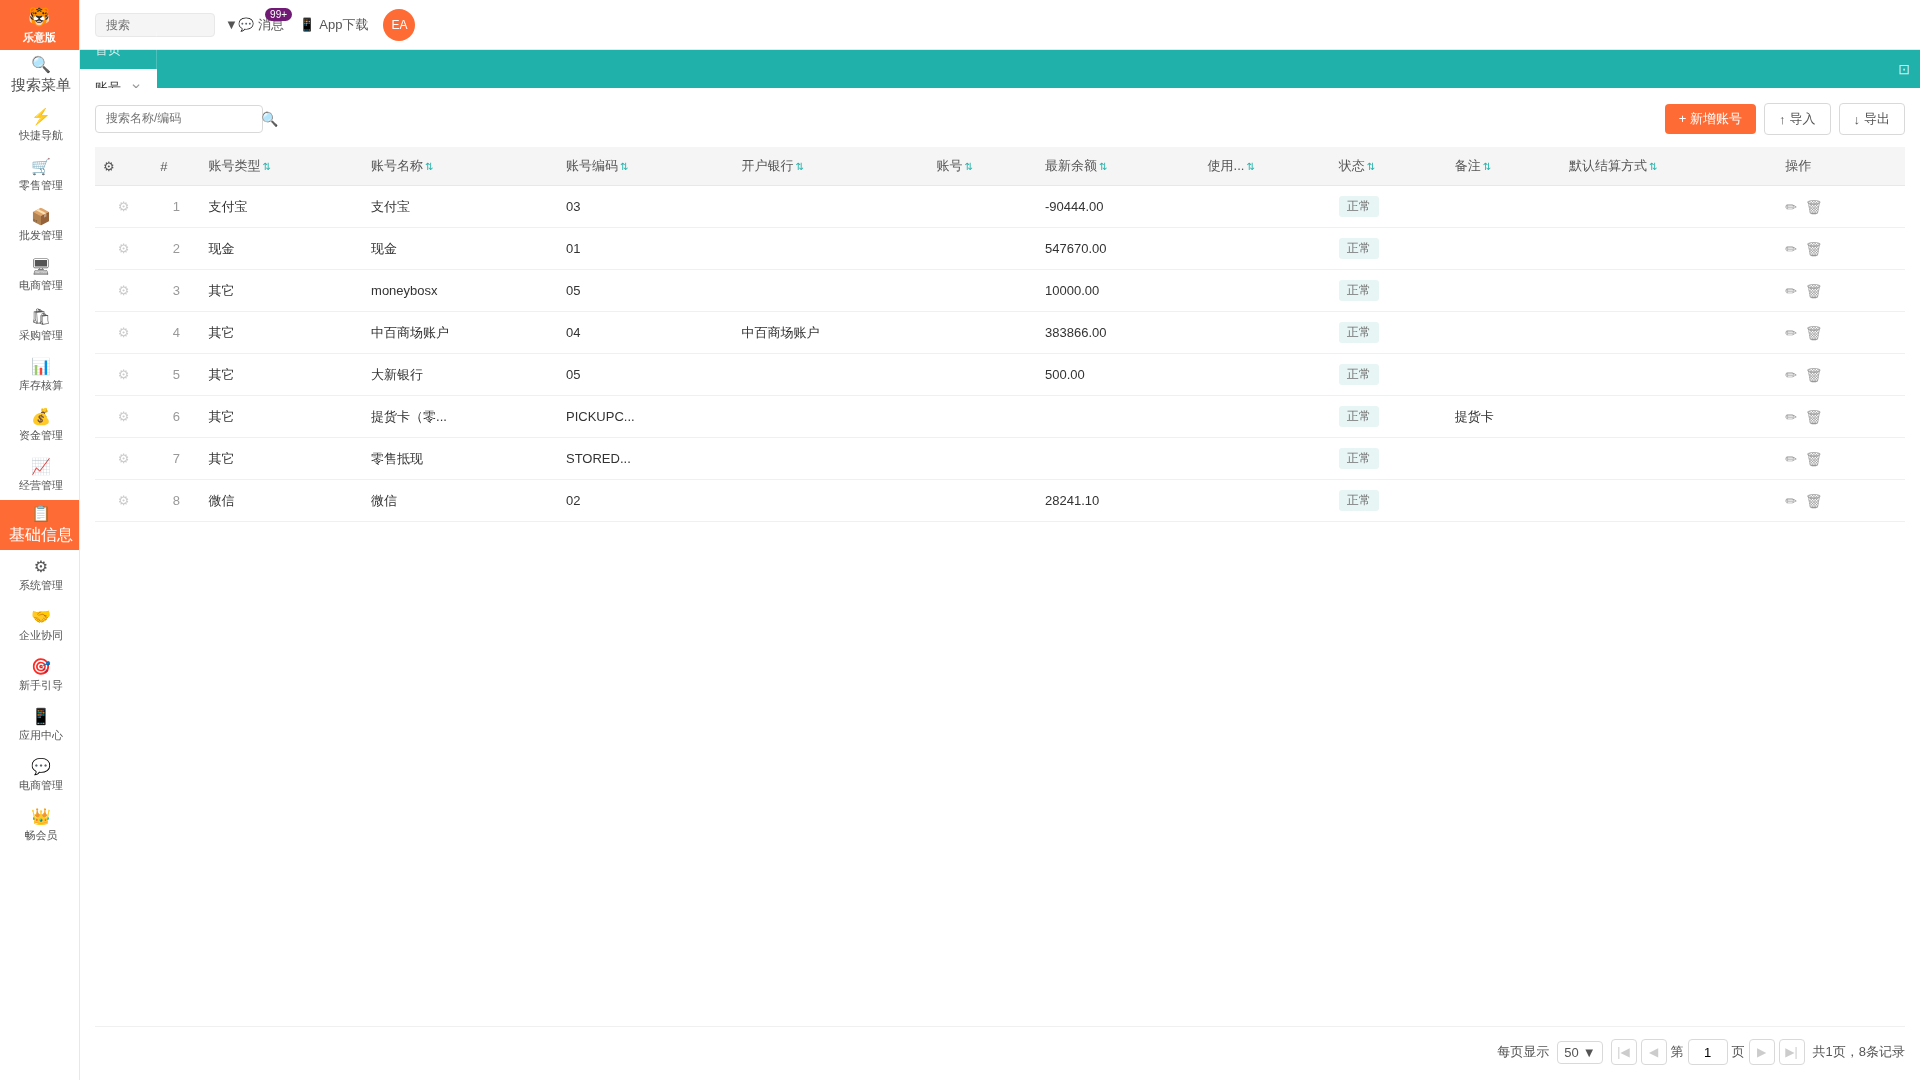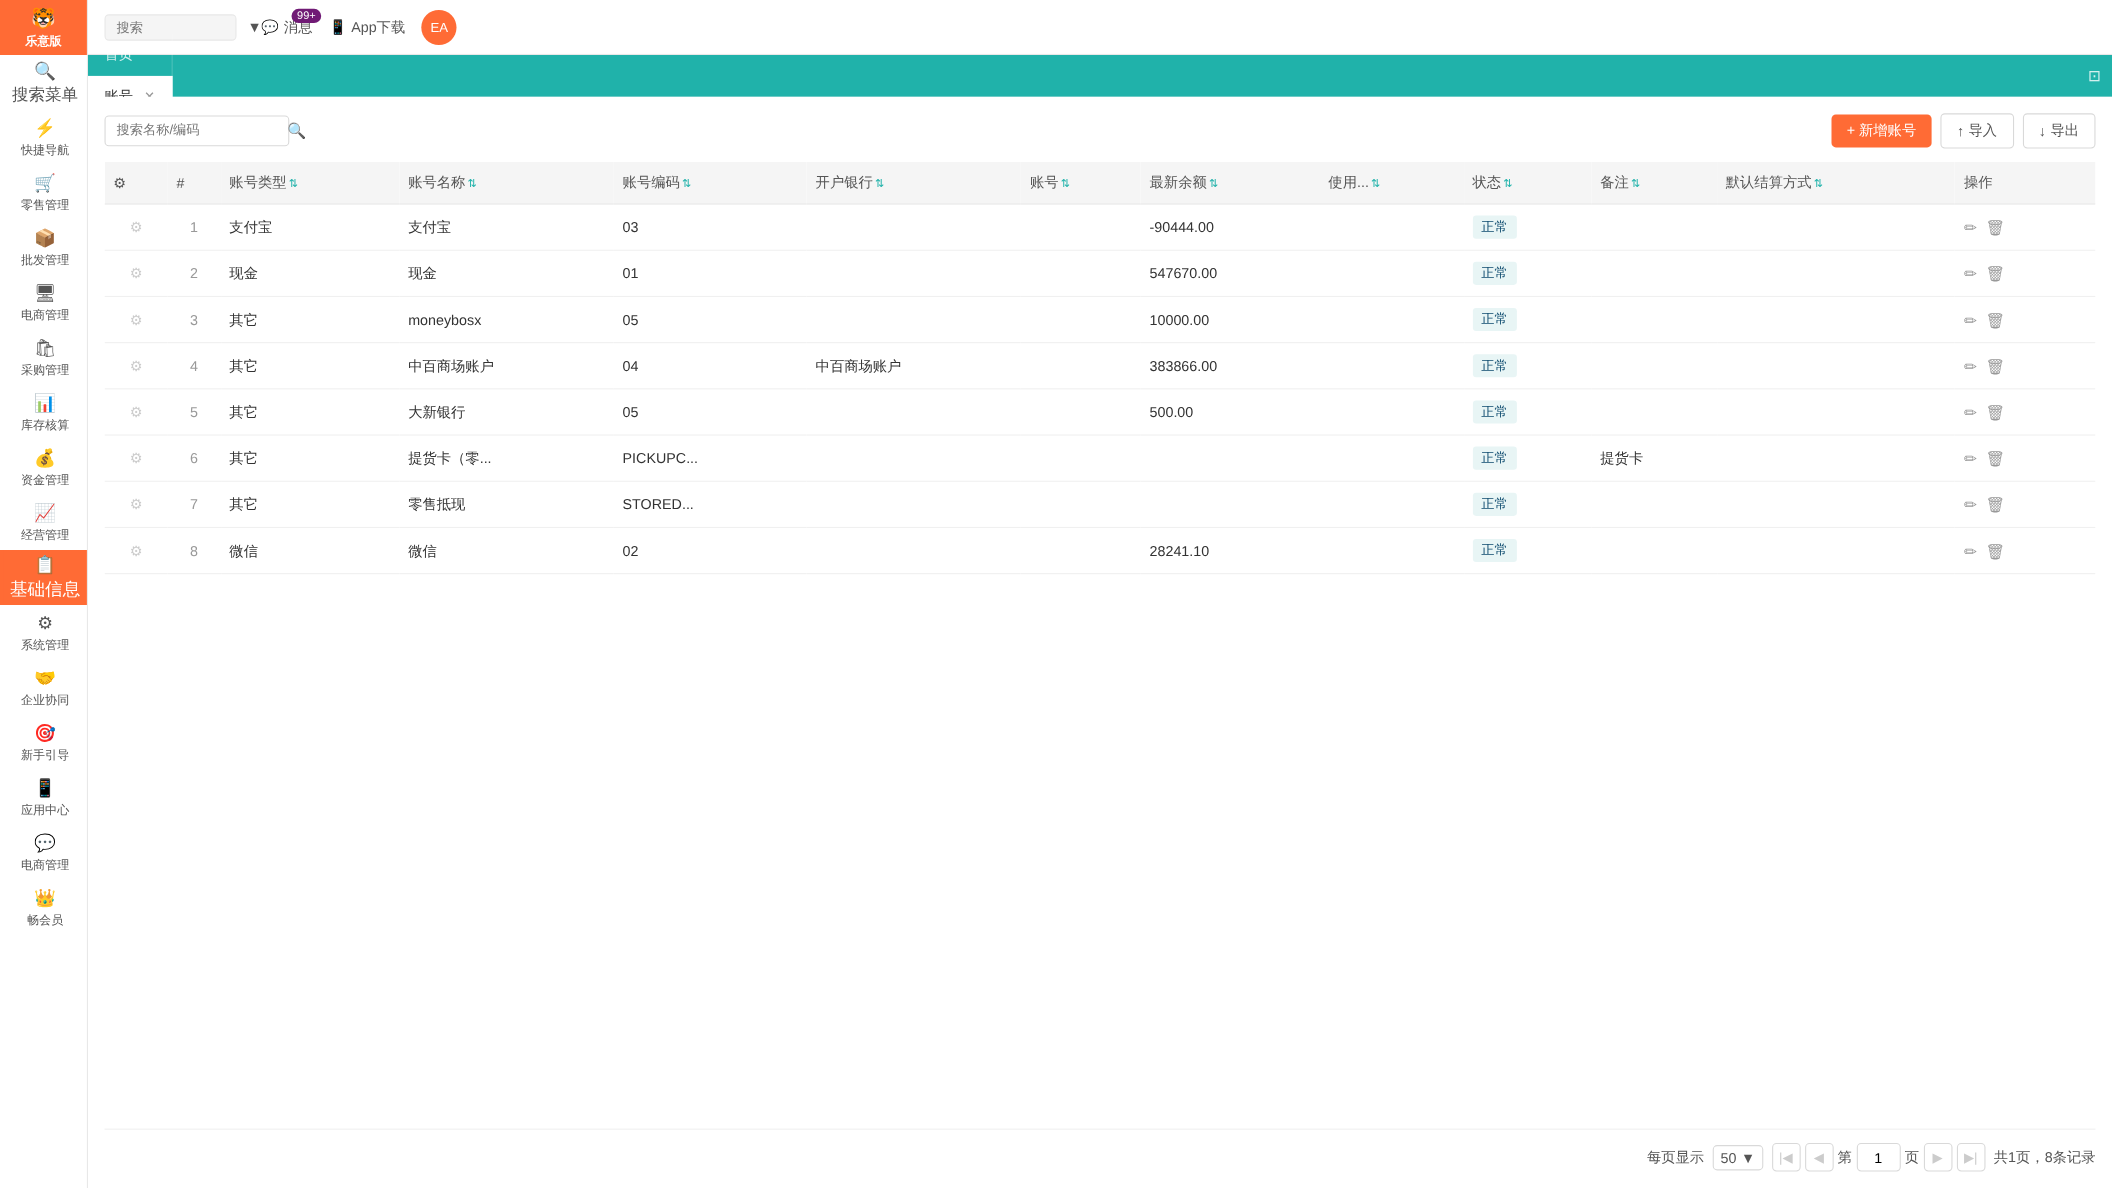--- a/index.html
+++ b/index.html
@@ -268,21 +268,21 @@
     .status-badge {
       background: #f0f0f0;
       color: #666;
       border-radius: 3px;
       padding: 2px 8px;
       font-size: 12px;
       display: inline-block;
     }
     .status-normal {
       background: #e8f5f5;
-      color: #0c4a6e;
+      color: #737373;
     }
     .action-btn {
       color: #999;
       cursor: pointer;
       font-size: 14px;
       margin-right: 8px;
     }
 
     
     .pagination {

